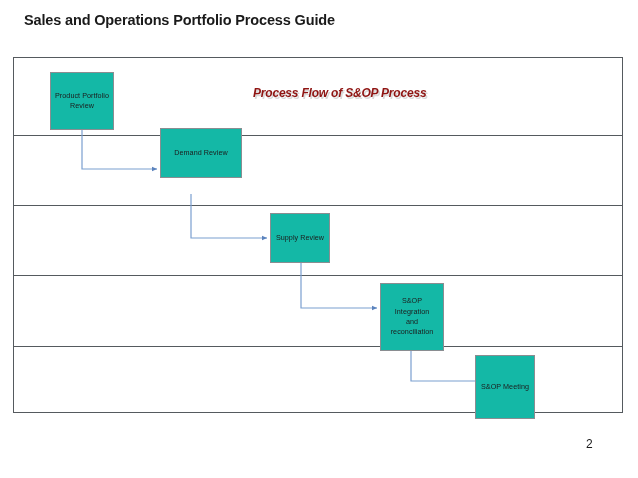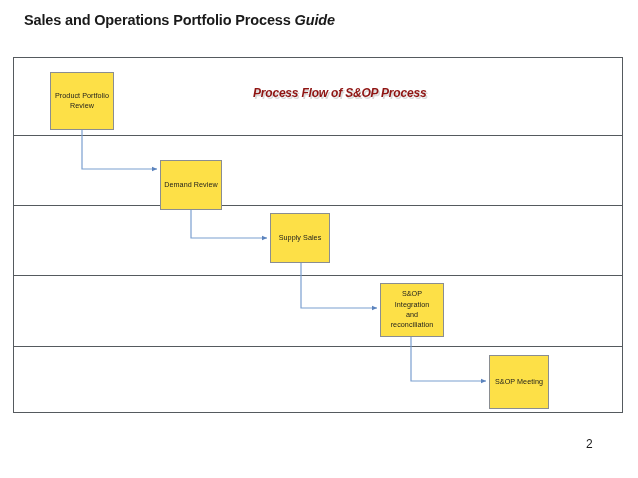--- a/index.html
+++ b/index.html
@@ -21,21 +21,20 @@
     position: absolute;
     left: 24px;
     top: 12px;
     font-size: 14.5px;
     font-weight: bold;
     color: #1a1a1a;
     letter-spacing: -0.15px;
     white-space: nowrap;
   }
   #page-heading .italic-part {
-    font-style: italic;
   }
 
   
   #page-number {
     position: absolute;
     left: 586px;
     top: 437px;
     font-size: 12px;
     color: #1a1a1a;
   }
@@ -66,21 +65,21 @@
     left: 0;
     top: 0;
     width: 638px;
     height: 478px;
     pointer-events: none;
   }
 
   
   .process-box {
     position: absolute;
-    background: #fde047;
+    background: #14b8a6;
     border: 1.5px solid #8a8d91;
     box-sizing: border-box;
     display: flex;
     align-items: center;
     justify-content: center;
     text-align: center;
     font-size: 7.2px;
     line-height: 1.45;
     color: #1c1c1c;
     padding: 2px 3px;
@@ -134,30 +133,30 @@
   <path d="M 301,263 L 301,308 L 377,308" fill="none" stroke="#7b9fd0" stroke-width="1.2" marker-end="url(#arrowhead)"></path>
 
   <path d="M 411,337 L 411,381 L 486,381" fill="none" stroke="#7b9fd0" stroke-width="1.2" marker-end="url(#arrowhead)"></path>
 </svg>
 
 <div class="process-box" style="left:50px;  top:72px;  width:64px; height:58px;">
   <span class="box-label">Product Portfolio
 Review</span>
 </div>
 
-<div class="process-box" style="left:160px; top:160px; width:62px; height:50px;">
+<div class="process-box" style="left:160px; top:128px; width:82px; height:50px;">
   <span class="box-label">Demand Review</span>
 </div>
 
 <div class="process-box" style="left:270px; top:213px; width:60px; height:50px;">
-  <span class="box-label">Supply Sales</span>
+  <span class="box-label">Supply Review</span>
 </div>
 
-<div class="process-box" style="left:380px; top:283px; width:64px; height:54px;">
+<div class="process-box" style="left:380px; top:283px; width:64px; height:68px;">
   <span class="box-label">S&amp;OP Integration
 and reconciliation</span>
 </div>
 
-<div class="process-box" style="left:489px; top:355px; width:60px; height:54px;">
+<div class="process-box" style="left:475px; top:355px; width:60px; height:64px;">
   <span class="box-label">S&amp;OP Meeting</span>
 </div>
 
 <div id="page-number">2</div>
 
 </body></html>

